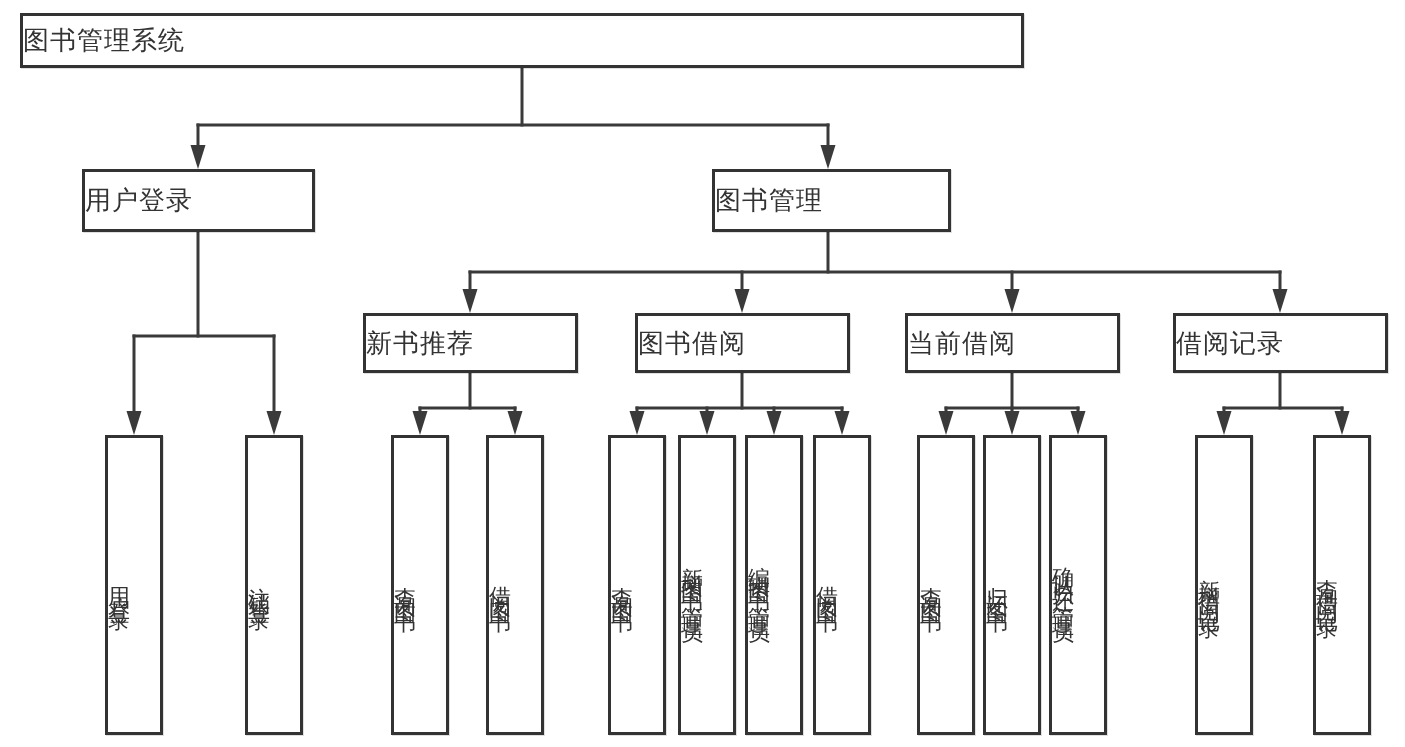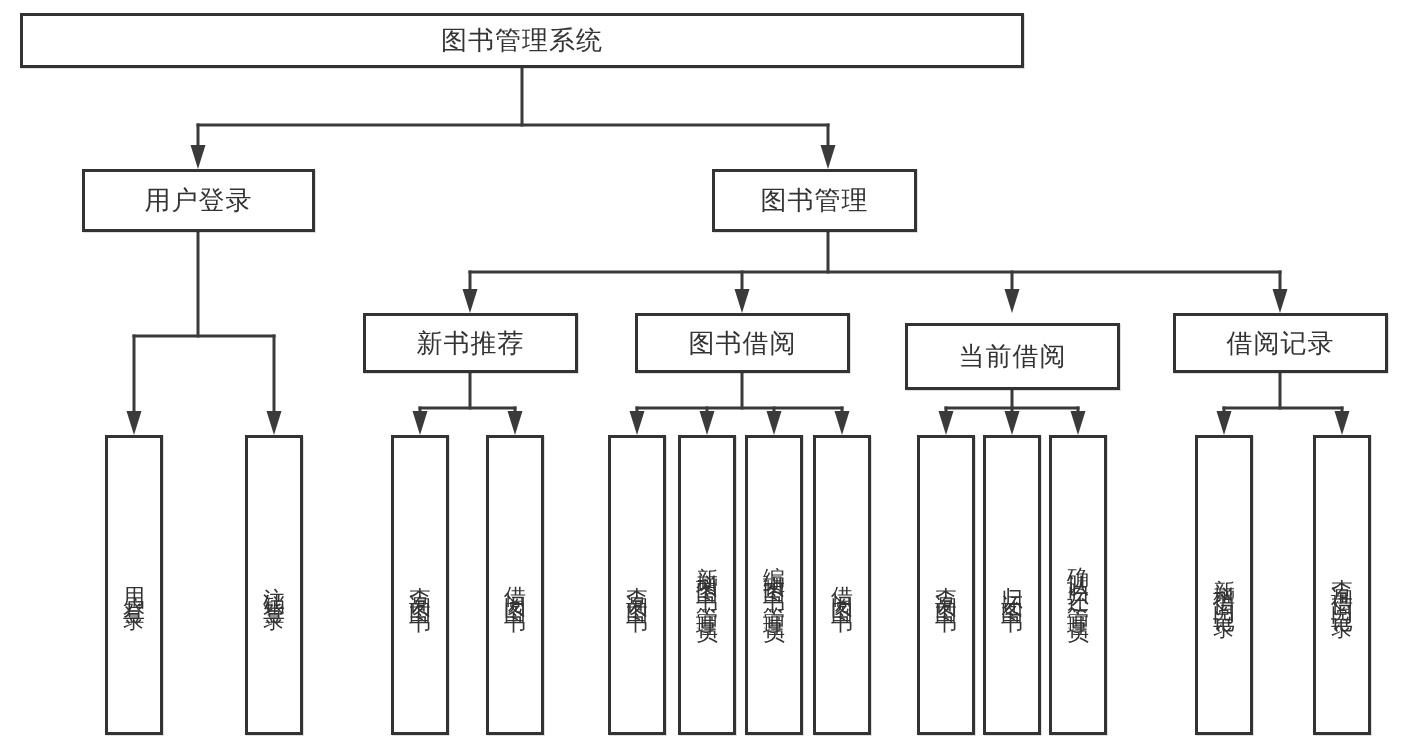--- a/index.html
+++ b/index.html
@@ -12,21 +12,21 @@
   }
   .connectors{position:absolute;left:0;top:0;}
   .node{
     position:absolute;
     box-sizing:border-box;
     background:#ffffff;
     border:3px solid #333333;
     color:#333333;
     display:flex;
     align-items:center;
-    justify-content:center;
+    justify-content:flex-start;
     box-shadow:1px 1px 0 rgba(0,0,0,0.12);
   }
   .node.h{font-size:26px;letter-spacing:1px;}
   .node.v{top:435px;width:58px;height:300px;}
   .vtext{
     writing-mode:vertical-rl;
     text-orientation:mixed;
     font-size:22px;
     line-height:1;
     letter-spacing:8px;
@@ -112,31 +112,31 @@
     </g>
   </svg>
 
   <div class="node h" style="left:20px;top:13px;width:1004px;height:55px;">
     <span>图书管理系统</span>
   </div>
 
   <div class="node h" style="left:82px;top:169px;width:233px;height:63px;">
     <span>用户登录</span>
   </div>
-  <div class="node h" style="left:712px;top:169px;width:205px;height:63px;">
+  <div class="node h" style="left:712px;top:169px;width:239px;height:63px;">
     <span>图书管理</span>
   </div>
 
   <div class="node h" style="left:363px;top:313px;width:215px;height:60px;">
     <span>新书推荐</span>
   </div>
   <div class="node h" style="left:635px;top:313px;width:215px;height:60px;">
     <span>图书借阅</span>
   </div>
-  <div class="node h" style="left:905px;top:323px;width:215px;height:67px;">
+  <div class="node h" style="left:905px;top:313px;width:215px;height:60px;">
     <span>当前借阅</span>
   </div>
   <div class="node h" style="left:1173px;top:313px;width:215px;height:60px;">
     <span>借阅记录</span>
   </div>
 
   <div class="node v" style="left:105px;">
     <span class="vtext">用户登录</span>
   </div>
   <div class="node v" style="left:245px;">

